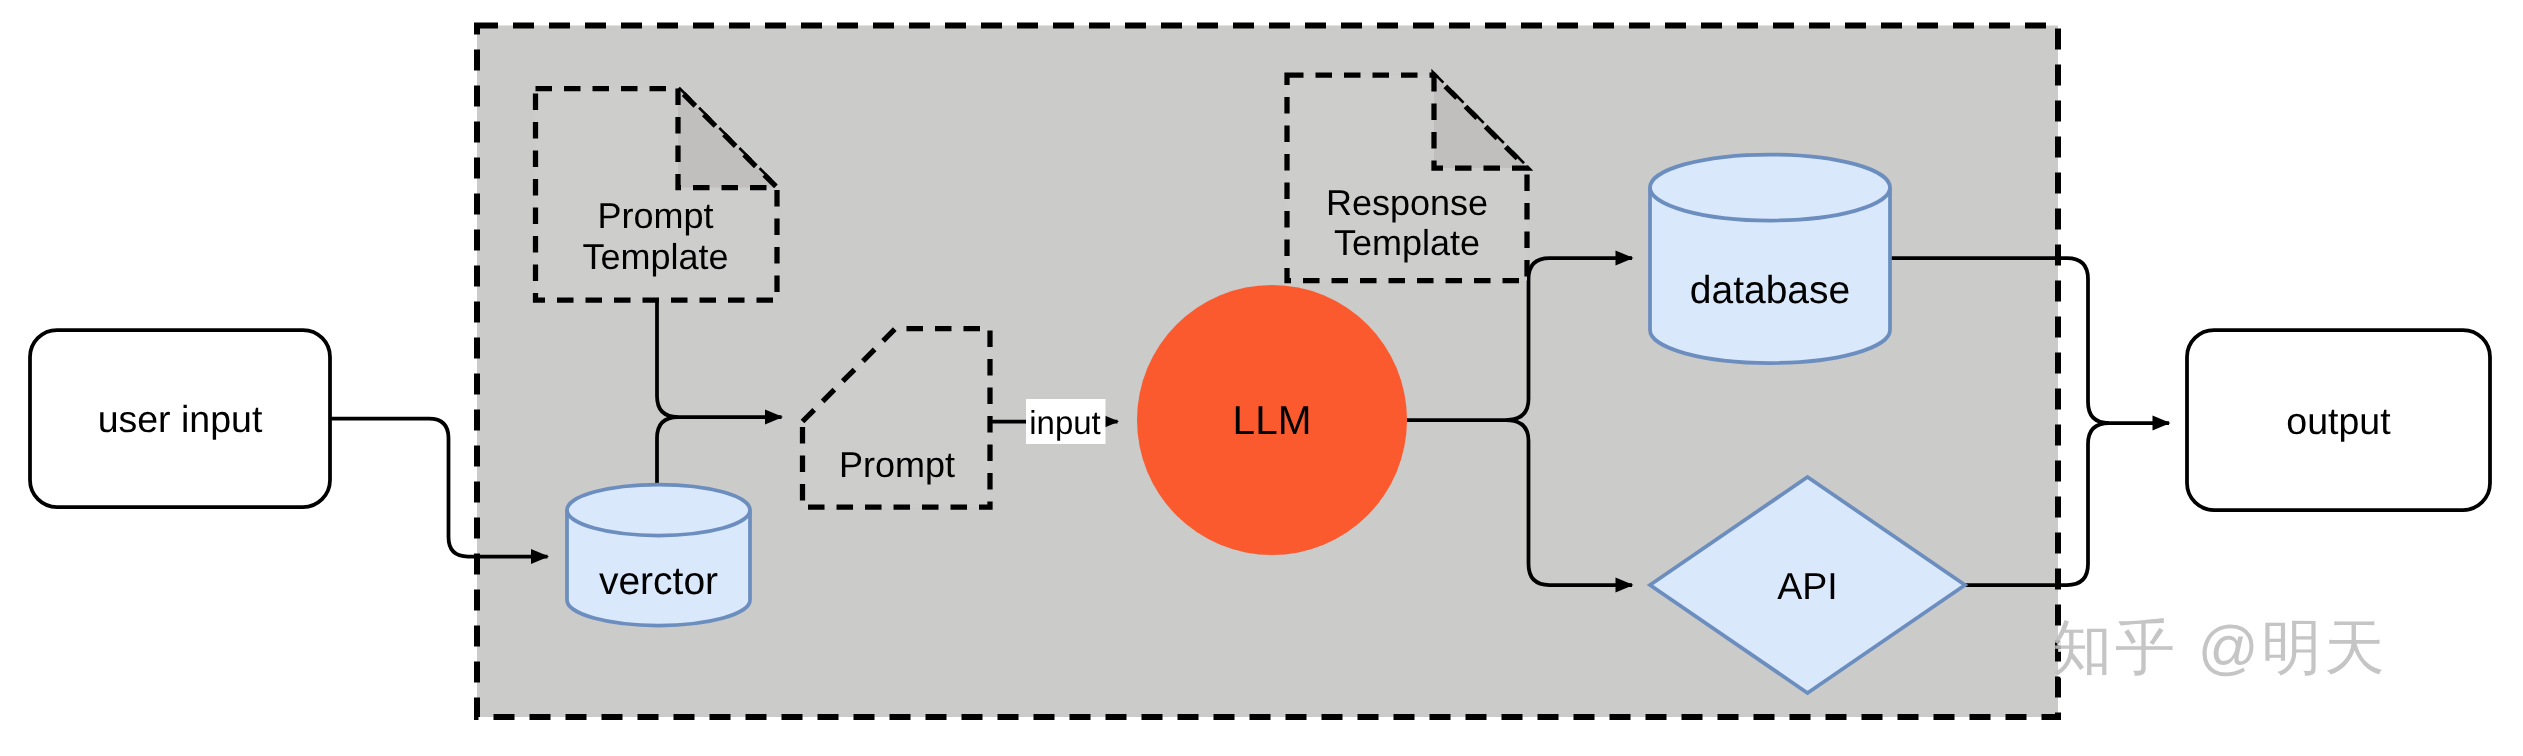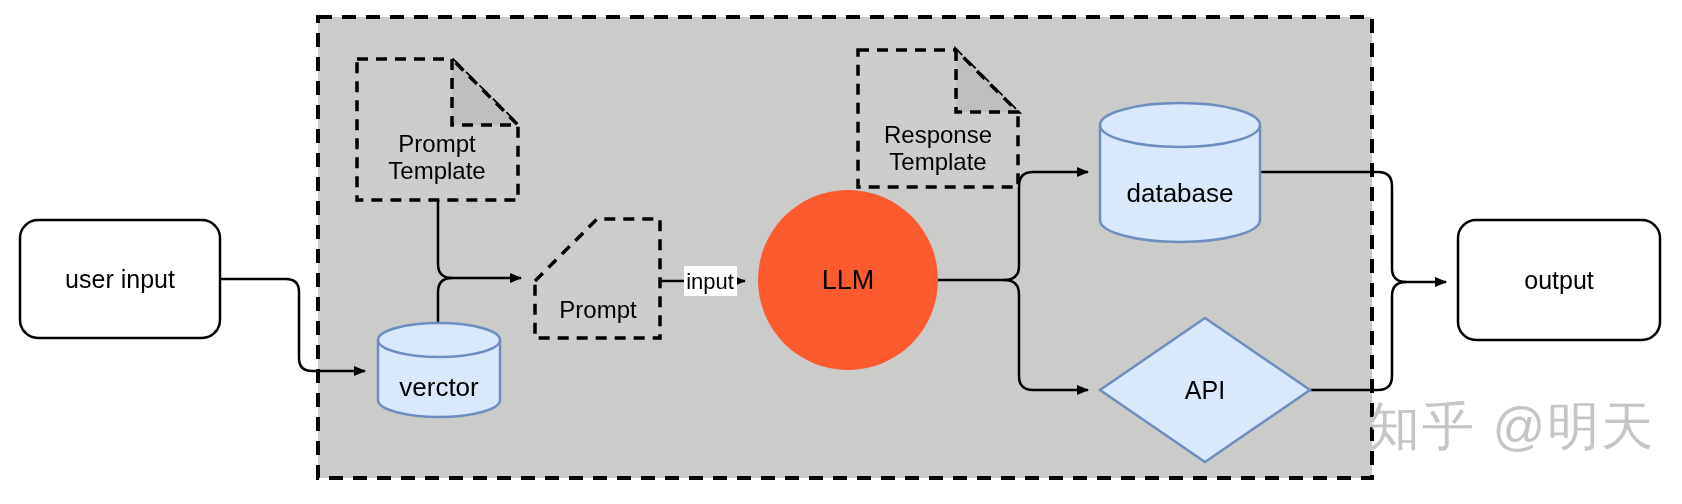--- a/index.html
+++ b/index.html
@@ -67,22 +67,22 @@
   }
   .t22 { font-size: 22px; }
   .t24 { font-size: 24px; }
   .t25 { font-size: 25px; }
   .t26 { font-size: 26px; }
   .t27 { font-size: 27px; }
 
   .watermark {
     position: absolute;
     left: 1368px;
-    top: 392px;
-    font-size: 52px;
+    top: 404px;
+    font-size: 40px;
     letter-spacing: 2px;
     color: var(--c-watermark-color);
     text-shadow: 2px 2px 0 #ffffff;
     opacity: 0.9;
     white-space: nowrap;
     pointer-events: none;
   }
 </style>
 </head>
 <body>

